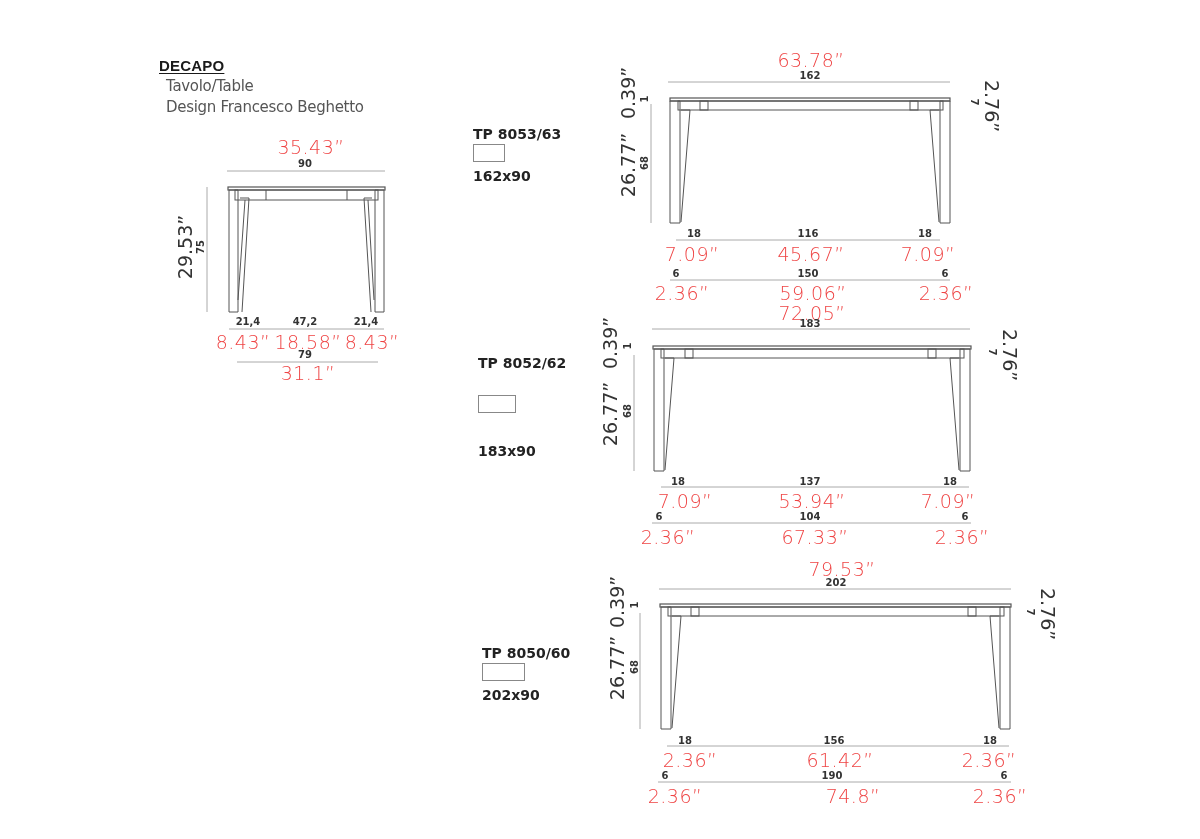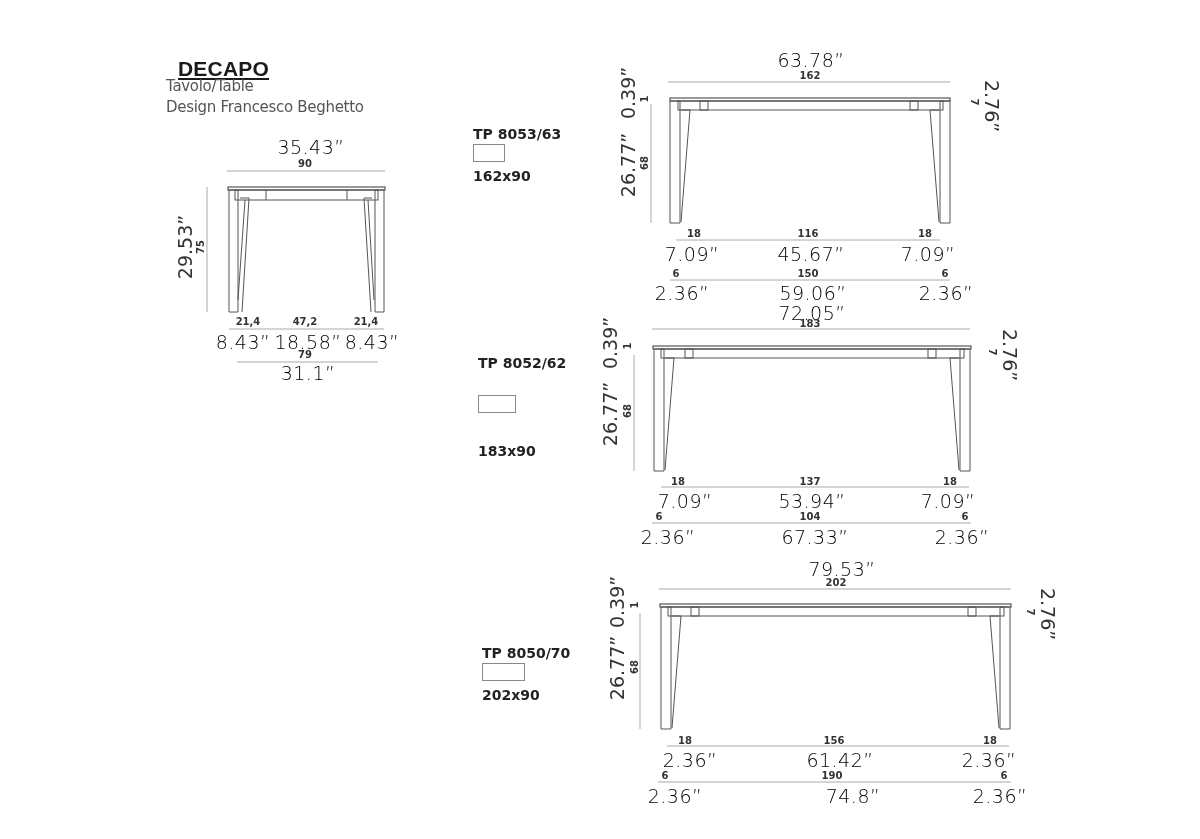--- a/index.html
+++ b/index.html
@@ -1,20 +1,20 @@
 <!DOCTYPE html>
 <html><head>
   <meta charset="utf-8">
   <style>
     html, body { margin: 0; padding: 0; background: #ffffff; }
     body { width: 1200px; height: 839px; position: relative; overflow: hidden; font-family: "Liberation Sans", sans-serif; }
     .abs { position: absolute; }
-    .title { left: 178px; top: 57px; font-size: 21px; font-weight: bold; color: #1a1a1a; text-decoration: underline; text-underline-offset: 2px; letter-spacing: 0.2px; }
+    .title { left: 159px; top: 57px; font-size: 15px; font-weight: bold; color: #1a1a1a; text-decoration: underline; text-underline-offset: 2px; letter-spacing: 0.2px; }
     .subtitle { left: 166px; font-size: 15px; color: #555; font-family: "DejaVu Sans", sans-serif; letter-spacing: -0.3px; }
-    .big { font-family: "DejaVu Sans", sans-serif; font-weight: 200; color: #000000; font-size: 19px; white-space: nowrap; transform: translateX(-50%); letter-spacing: 0.5px; }
+    .big { font-family: "DejaVu Sans", sans-serif; font-weight: 200; color: #ef4444; font-size: 19px; white-space: nowrap; transform: translateX(-50%); letter-spacing: 0.5px; }
     .small { font-family: "DejaVu Sans", sans-serif; font-weight: bold; color: #333; font-size: 10px; white-space: nowrap; transform: translateX(-50%); }
     .vbig { font-family: "DejaVu Sans", sans-serif; color: #333; font-size: 19px; white-space: nowrap; transform: translate(-50%, -50%) rotate(-90deg); }
     .vsmall { font-family: "DejaVu Sans", sans-serif; font-weight: bold; color: #333; font-size: 10px; white-space: nowrap; transform: translate(-50%, -50%) rotate(-90deg); }
     .vbigr { font-family: "DejaVu Sans", sans-serif; color: #333; font-size: 19px; white-space: nowrap; transform: translate(-50%, -50%) rotate(90deg); }
     .vsmallr { font-family: "DejaVu Sans", sans-serif; font-weight: bold; color: #333; font-size: 10px; white-space: nowrap; transform: translate(-50%, -50%) rotate(90deg); }
     .code { font-family: "DejaVu Sans", sans-serif; font-weight: bold; font-size: 14px; color: #222; }
     .swatch { width: 32px; height: 18px; border: 1.5px solid #888; background: #fff; box-sizing: border-box; }
     svg.drw { position: absolute; left: 0; top: 0; }
   </style>
 </head>
@@ -112,21 +112,21 @@
   <div class="abs code" style="left:473px; top:126px;">TP 8053/63</div>
   <div class="abs swatch" style="left:473px; top:144px;"></div>
   <div class="abs code" style="left:473px; top:168px;">162x90</div>
 </div>
 <div>
   <div class="abs code" style="left:478px; top:355px;">TP 8052/62</div>
   <div class="abs swatch" style="left:478px; top:395px; width:38px;"></div>
   <div class="abs code" style="left:478px; top:419px;margin-top:24px;">183x90</div>
 </div>
 <div>
-  <div class="abs code" style="left:482px; top:645px;">TP 8050/70</div>
+  <div class="abs code" style="left:482px; top:645px;">TP 8050/60</div>
   <div class="abs swatch" style="left:482px; top:663px; width:43px;"></div>
   <div class="abs code" style="left:482px; top:687px;">202x90</div>
 </div>
 
 <div>
   <div class="abs big" style="left:811px; top:49px;">63.78”</div>
   <div class="abs small" style="left:810px; top:70px;">162</div>
   <div class="abs vbig" style="left:628px; top:93px;">0.39”</div>
   <div class="abs vsmall" style="left:644px; top:99px;">1</div>
   <div class="abs vbig" style="left:628px; top:165px;">26.77”</div>

